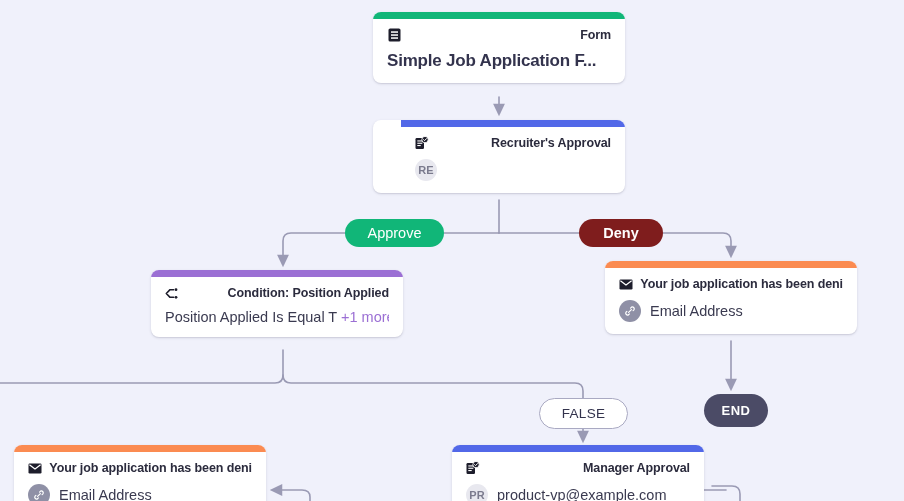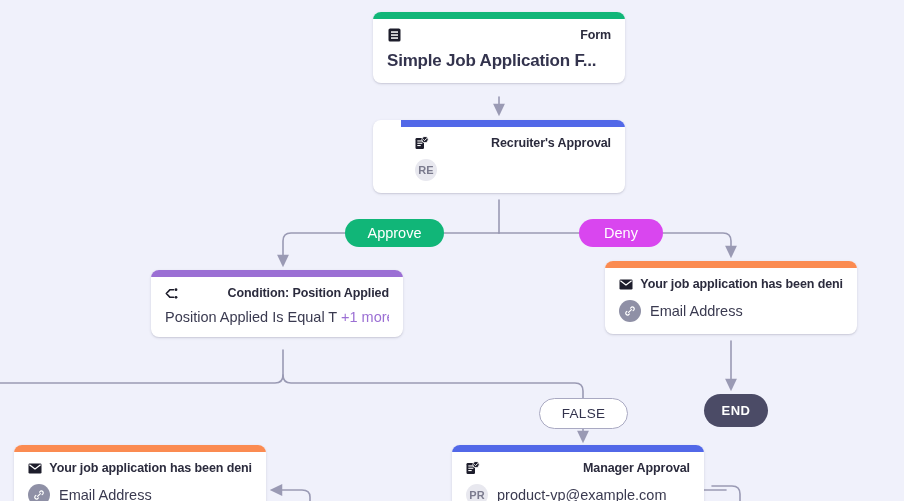--- a/index.html
+++ b/index.html
@@ -110,21 +110,21 @@
     position: absolute;
     display: flex;
     align-items: center;
     justify-content: center;
     border-radius: 999px;
     font-size: 14.5px;
     color: #ffffff;
     white-space: nowrap;
   }
   .pill-approve { background: #11b678; justify-content: center; }
-  .pill-deny    { background: #d946ef; }
+  .pill-deny    { background: #7f1d1d; font-weight: bold; }
   .pill-end {
     background: #4b4b66;
     font-size: 13px;
     font-weight: bold;
     letter-spacing: 0.5px;
   }
   .pill-false {
     background: #ffffff;
     border: 1px solid #a9a9c2;
     color: #33334d;

